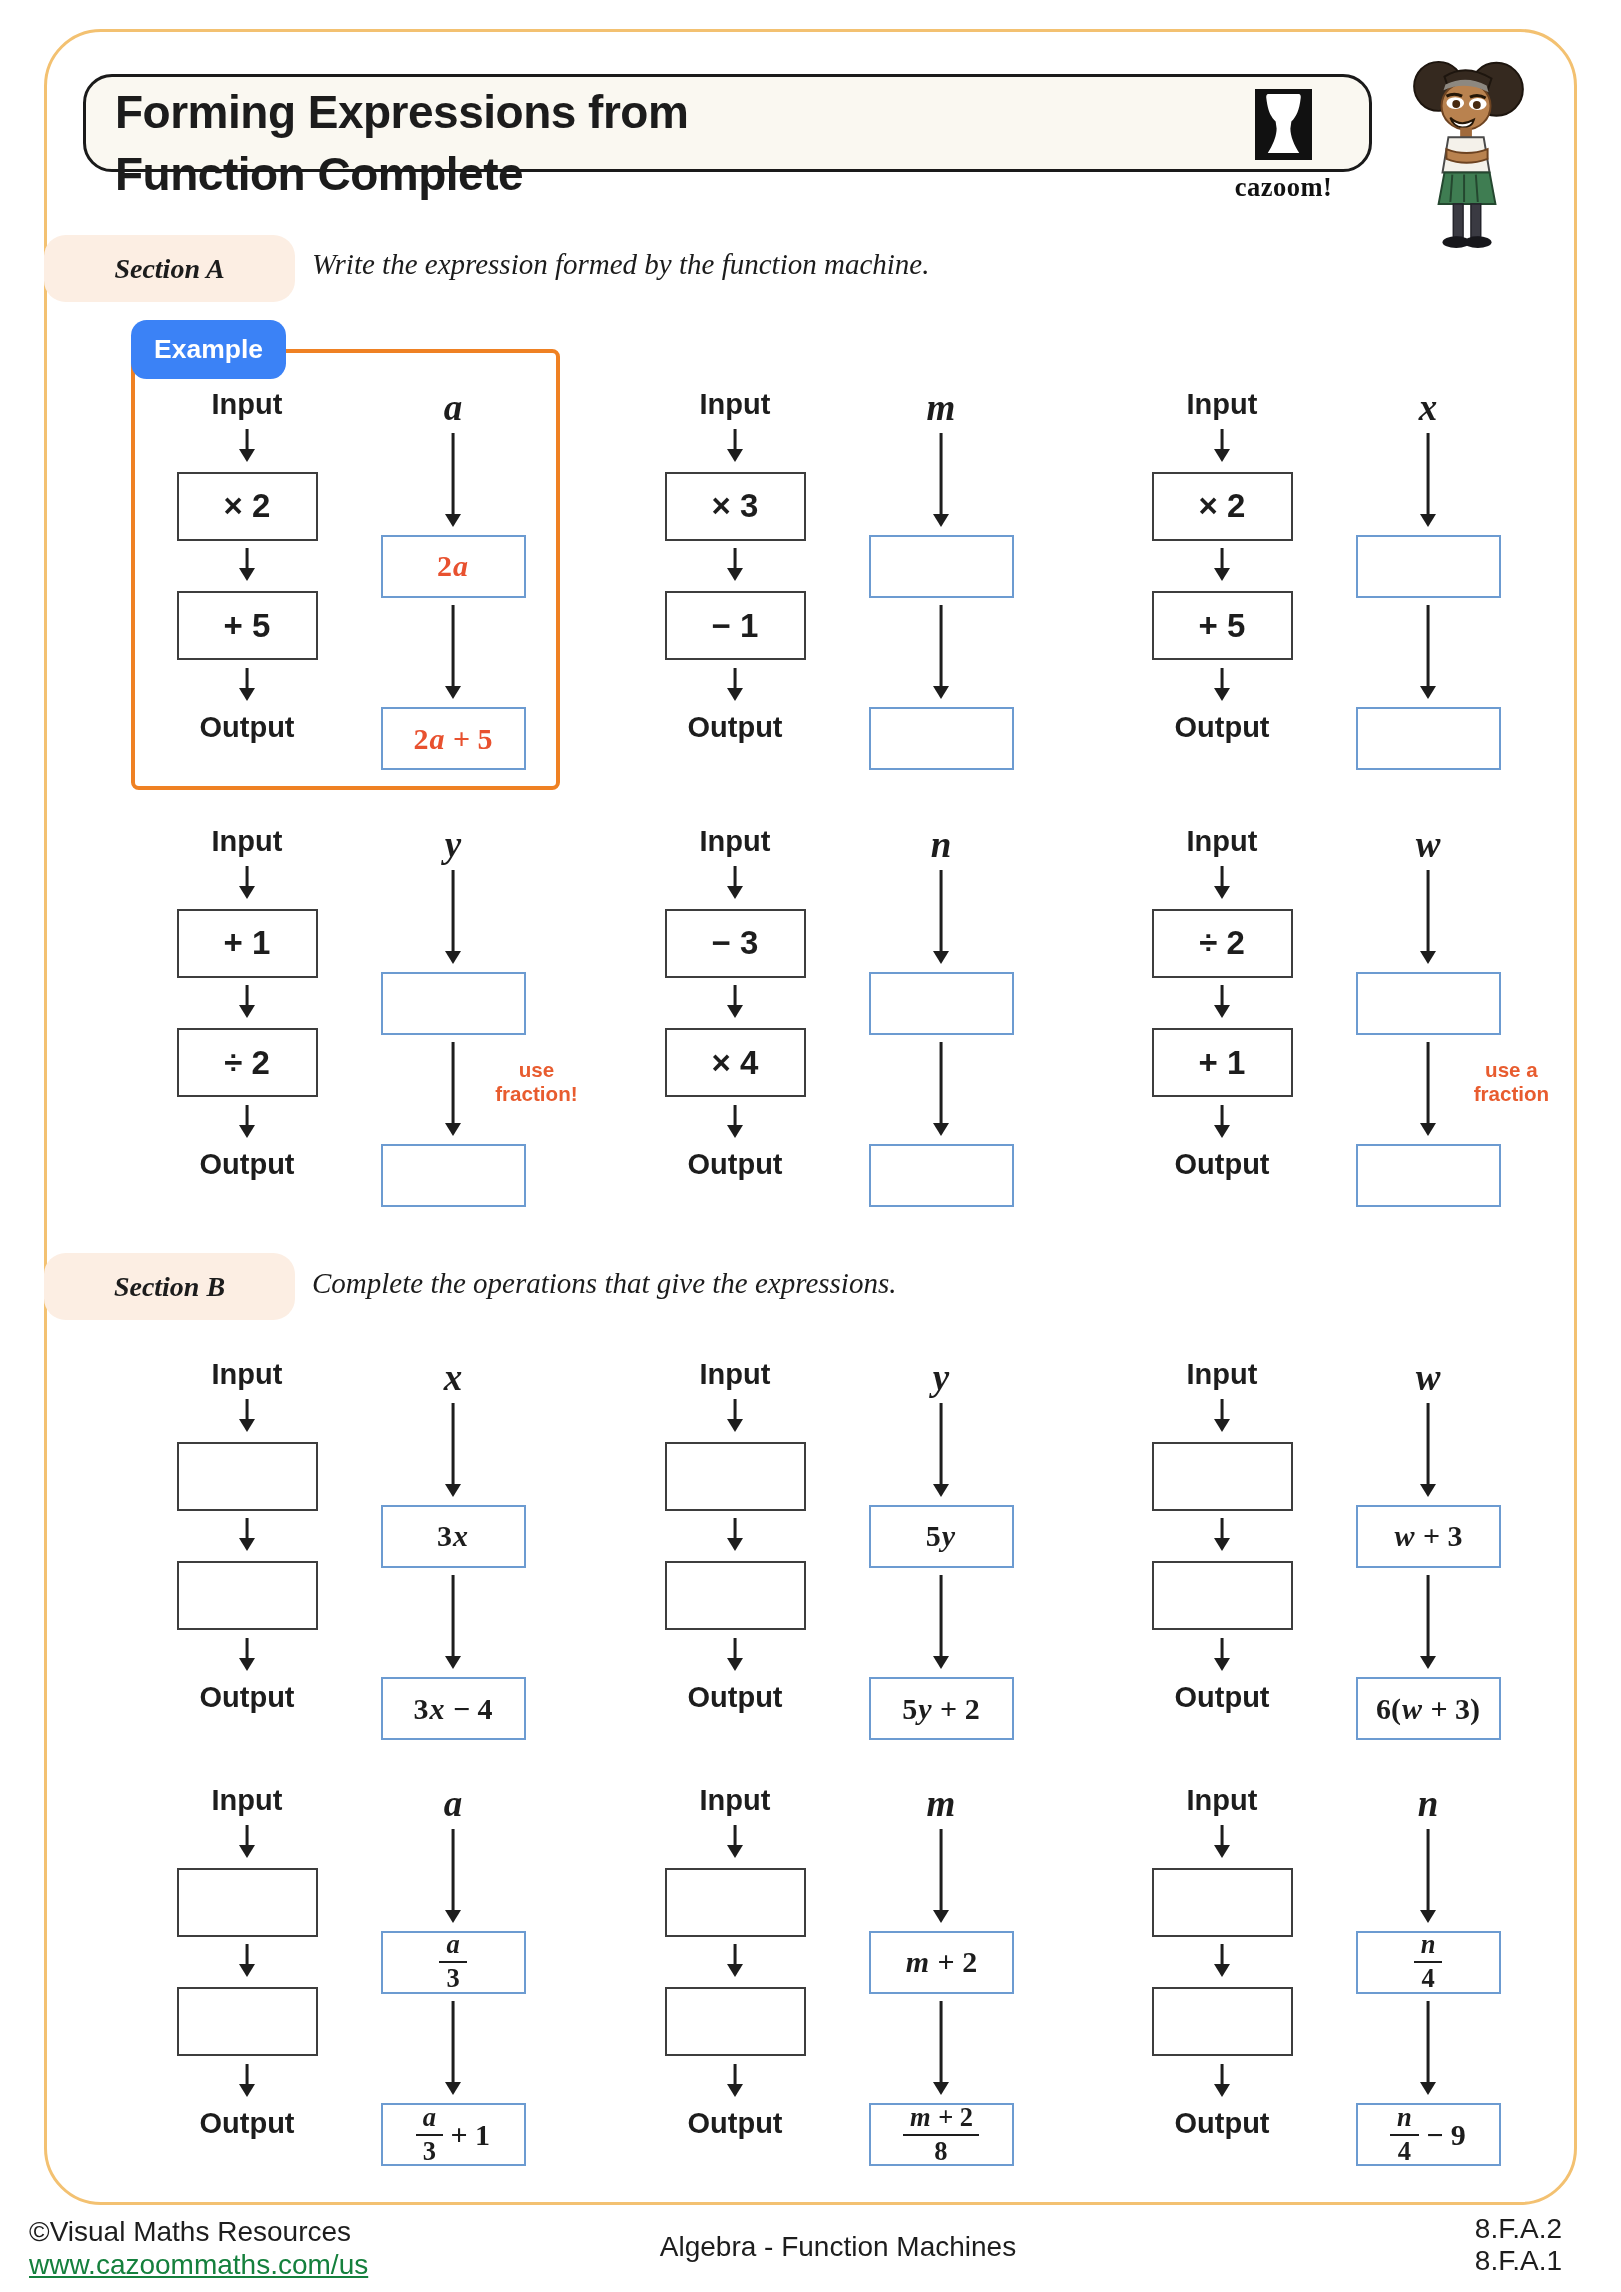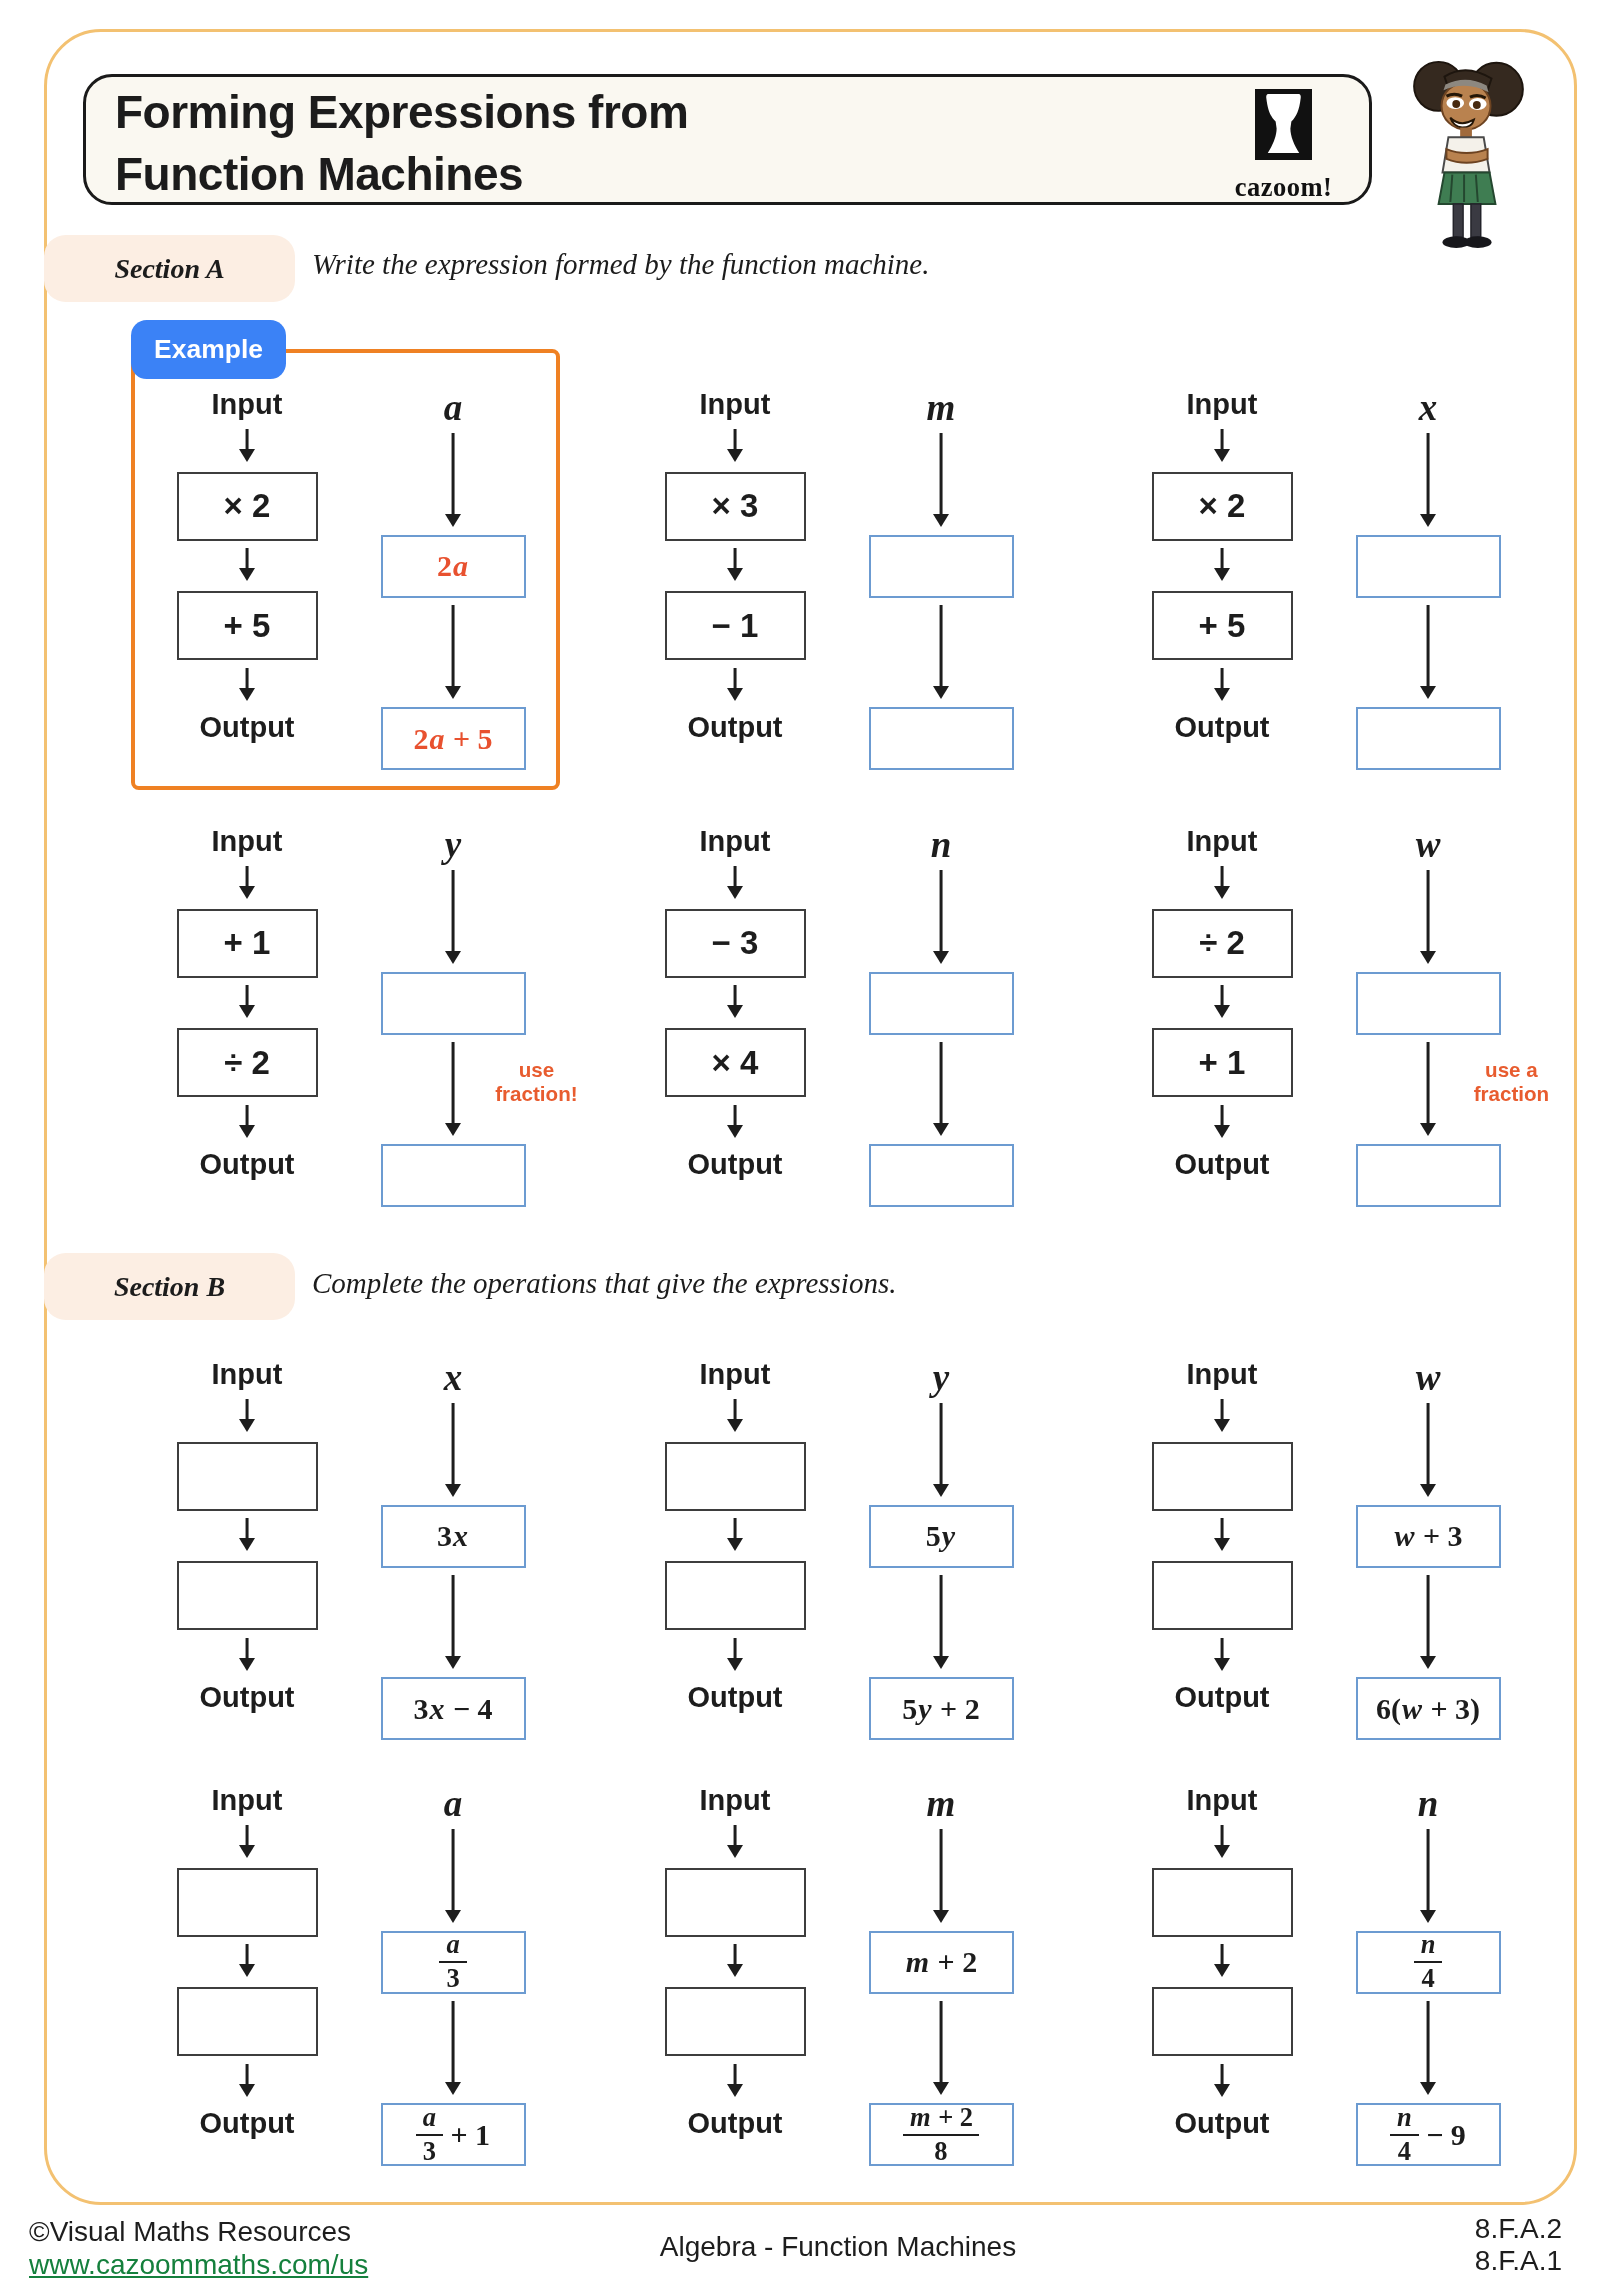--- a/index.html
+++ b/index.html
@@ -8,21 +8,21 @@
     font-family:"Liberation Sans",sans-serif;overflow:hidden;
   }
   .sheet{position:absolute;inset:0;}
   
   .page-border{
     position:absolute;left:44px;top:29px;width:1533px;height:2176px;
     border:3.9px solid #F3C171;border-radius:57px;box-sizing:border-box;
   }
   
   .title-box{
-    position:absolute;left:83px;top:74px;width:1289px;height:131px;
+    position:absolute;left:83px;top:74px;width:1289px;height:98px;
     background:#FAF8F1;border:3.9px solid #1a1a1a;border-radius:29px;box-sizing:border-box;text-decoration:underline;
   }
   .title-text{
     position:absolute;left:29px;top:3.9px;
     font-size:46px;line-height:62px;font-weight:bold;color:#1c1c1c;letter-spacing:-0.5px;
   }
   .logo{position:absolute;right:25.5px;top:11.8px;width:120px;text-align:center;}
   .logo .drum-square{width:57px;height:71px;background:#111;margin:0 auto;}
   .logo .logo-word{
     font-family:"Liberation Serif",serif;font-weight:900;font-size:26.5px;color:#111;
@@ -103,21 +103,21 @@
 </head>
 <body>
 
 <div class="sheet">
 
   <div class="page-border"></div>
 
   <div class="title-box">
     <div class="title-text">
       <div>Forming Expressions from</div>
-      <div>Function Machines</div>
+      <div>Function Complete</div>
     </div>
     <div class="logo">
       <div class="drum-square">
         <svg width="57" height="71" viewBox="0 0 58 72">
           <path fill="#ffffff" d="M13 5 L45 5 Q47 6 46.5 9 C45 22 42 28 37 33 L36 40 C36 48 40 57 45 65 L13 65 C18 57 22 48 22 40 L21 33 C16 28 13 22 11.5 9 Q11 6 13 5 Z"></path>
         </svg>
       </div>
       <div class="logo-word">cazoom!</div>
     </div>
   </div>

